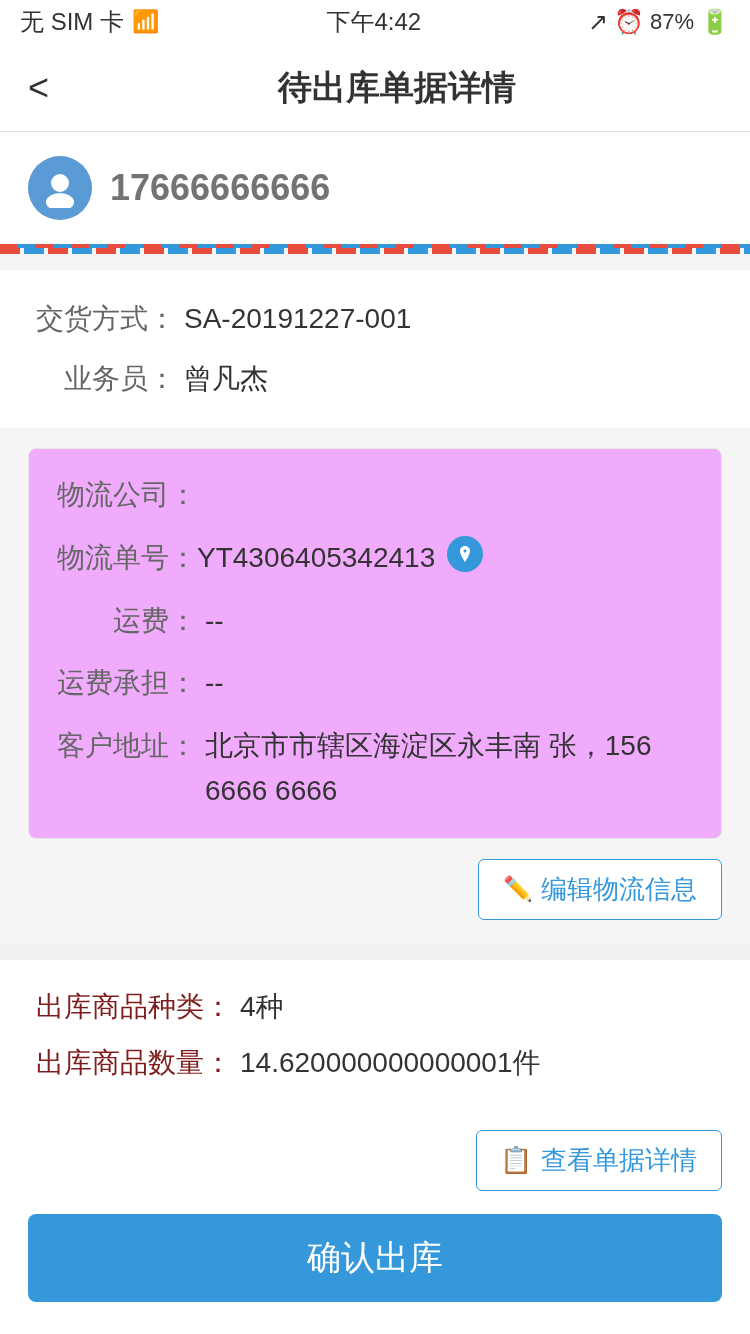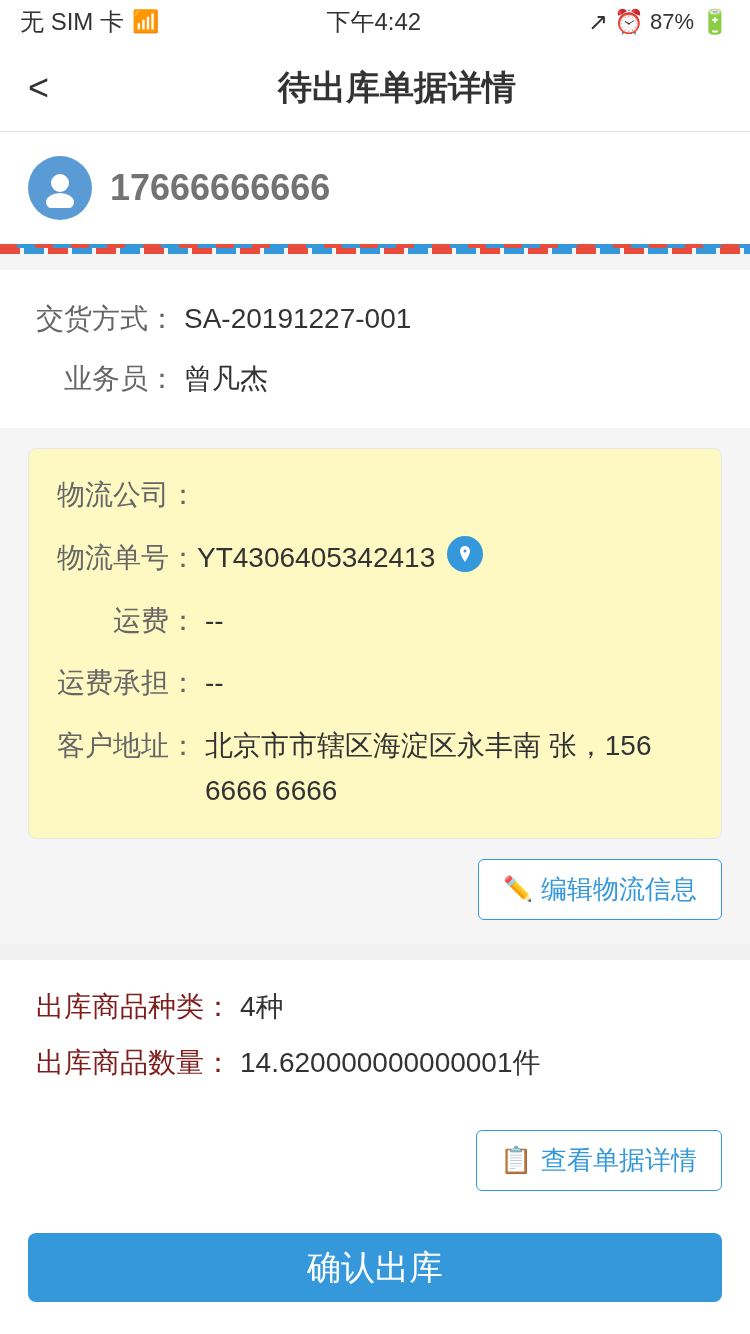--- a/index.html
+++ b/index.html
@@ -124,21 +124,21 @@
     }
     .info-value {
       color: #333;
       font-size: 28px;
       margin-left: 8px;
       flex: 1;
     }
 
     
     .logistics-card {
-      background: #fef9c3;
+      background: #f0abfc;
       border: 1px solid #e8e8e8;
       border-radius: 8px;
       margin: 20px 28px;
       padding: 24px 28px;
     }
     .logistics-row {
       display: flex;
       align-items: flex-start;
       margin-bottom: 18px;
       line-height: 1.6;
@@ -252,21 +252,21 @@
     .bottom-section {
       position: fixed;
       bottom: 0;
       left: 0;
       width: 750px;
       background: #fff;
       padding: 16px 28px 32px 28px;
     }
     .confirm-button {
       width: 100%;
-      height: 69px;
+      height: 88px;
       background: #3498db;
       border-radius: 8px;
       border: none;
       color: #fff;
       font-size: 34px;
       font-weight: 500;
       cursor: pointer;
       display: flex;
       align-items: center;
       justify-content: center;

